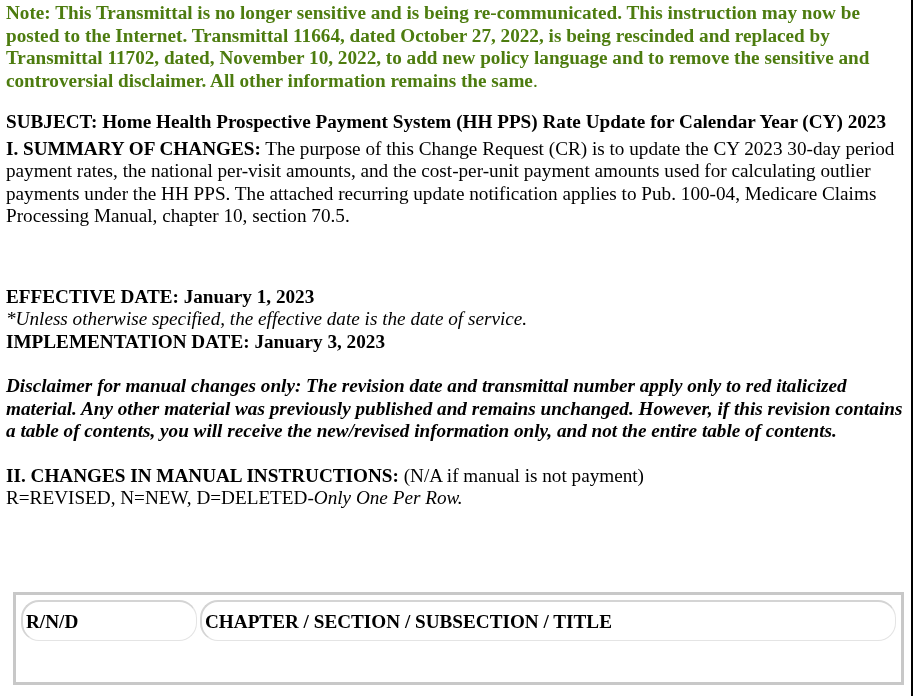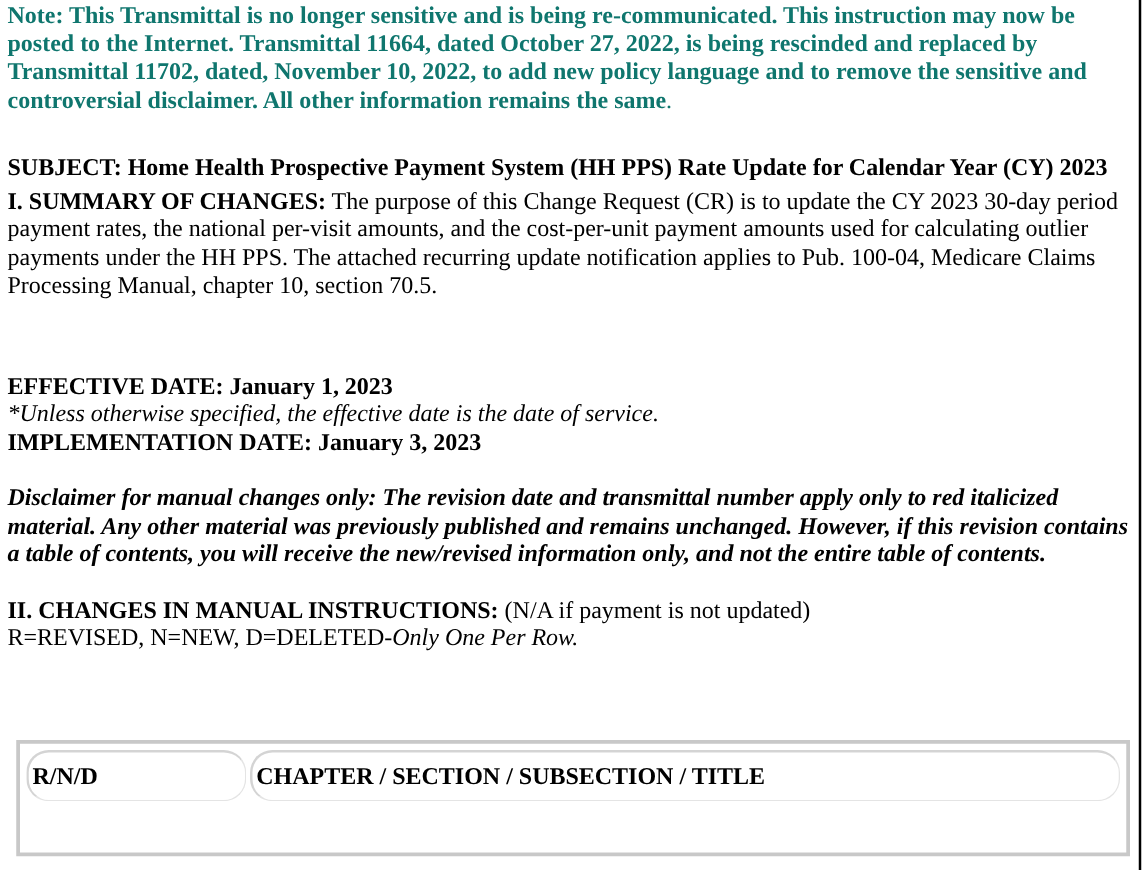--- a/index.html
+++ b/index.html
@@ -7,26 +7,26 @@
     width: 916px; height: 696px; overflow: hidden; position: relative;
     font-family: "Liberation Serif", "DejaVu Serif", serif;
     color: #000;
   }
   .page {
     position: absolute; left: 0; top: 0; width: 913px; height: 696px;
     border-right: 2px solid #000; box-sizing: border-box;
   }
   .content { position: absolute; left: 6px; top: 2px; width: 900px; font-size: 19.2px; line-height: 22.5px; }
   p { margin: 0; }
-  .note { color: #0f766e; font-weight: bold; }
+  .note { color: #4d7c0f; font-weight: bold; }
   .note .tail { font-weight: normal; }
   .b { font-weight: bold; }
   .i { font-style: italic; }
   .bi { font-weight: bold; font-style: italic; }
-  .blk-subject { margin-top: 32px; }
+  .blk-subject { margin-top: 19px; }
   .blk-summary { margin-top: 4px; }
   .blk-effective { margin-top: 58px; }
   .blk-disclaimer { margin-top: 22px; }
   .blk-changes { margin-top: 22px; }
   .tbl-wrap {
     position: absolute; left: 13px; top: 592px; width: 891px; height: 93px;
     border: 3px solid #c8c8c8; box-sizing: border-box; padding: 2px;
   }
   table { border-collapse: separate; border-spacing: 3px; width: 100%; font-size: 19.2px; }
   td {
@@ -50,21 +50,21 @@
 
     <div class="blk-effective">
       <p class="b">EFFECTIVE DATE: January 1, 2023</p>
       <p class="i">*Unless otherwise specified, the effective date is the date of service.</p>
       <p class="b">IMPLEMENTATION DATE: January 3, 2023</p>
     </div>
 
     <p class="blk-disclaimer bi">Disclaimer for manual changes only: The revision date and transmittal number apply only to red italicized material. Any other material was previously published and remains unchanged. However, if this revision contains a table of contents, you will receive the new/revised information only, and not the entire table of contents.</p>
 
     <div class="blk-changes">
-      <p><span class="b">II. CHANGES IN MANUAL INSTRUCTIONS:</span><span> (N/A if payment is not updated)</span></p>
+      <p><span class="b">II. CHANGES IN MANUAL INSTRUCTIONS:</span><span> (N/A if manual is not payment)</span></p>
       <p><span>R=REVISED, N=NEW, D=DELETED-</span><span class="i">Only One Per Row.</span></p>
     </div>
   </div>
 
   <div class="tbl-wrap">
     <table>
       <tbody>
           <tr>
         <td class="c1"><span class="b">R/N/D</span></td>
         <td><span class="b">CHAPTER / SECTION / SUBSECTION / TITLE</span></td>

